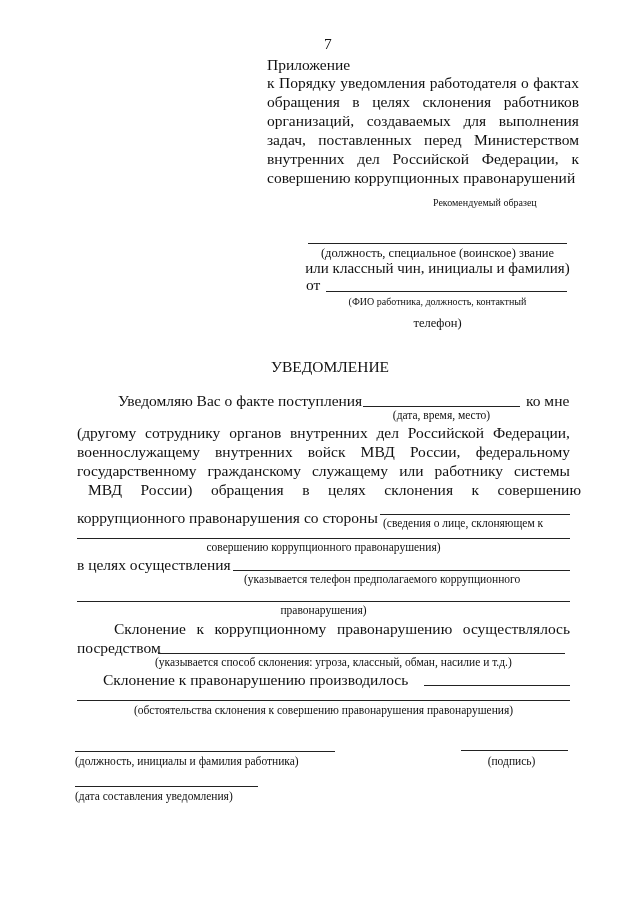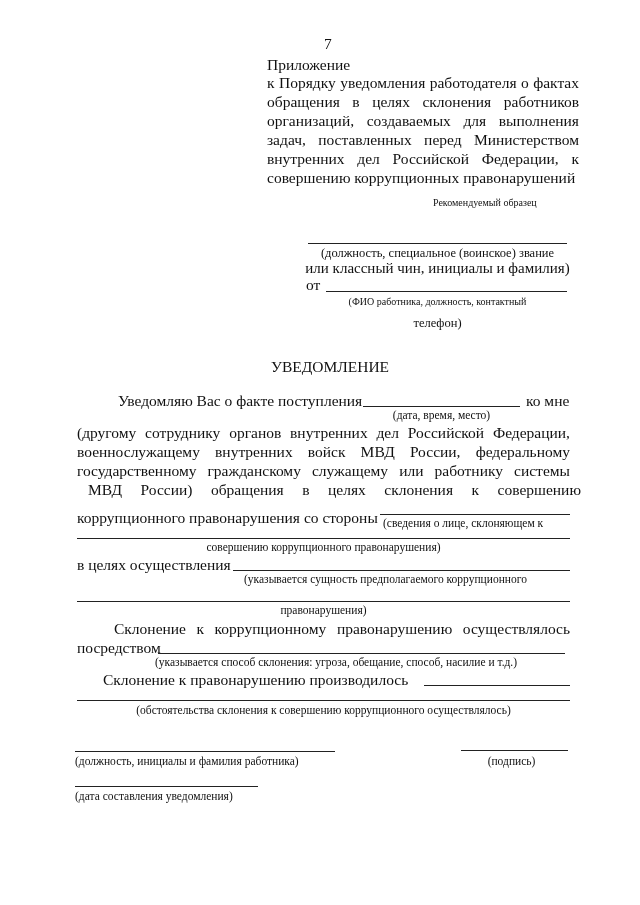--- a/index.html
+++ b/index.html
@@ -48,33 +48,33 @@
 <div class="abs t16 just" style="left:88px; top:480px; width:493px;">МВД России) обращения в целях склонения к совершению</div>
 <div class="abs t16" style="left:77px; top:472px;margin-top:36px;">коррупционного правонарушения со стороны</div>
 <div class="line" style="left:380px; top:514px; width:190px;"></div>
 <div class="abs t12" style="left:383px; top:516px;">(сведения о лице, склоняющем к</div>
 
 <div class="line" style="left:77px; top:538px; width:493px;"></div>
 <div class="abs t12 center" style="left:77px; top:540px; width:493px;">совершению коррупционного правонарушения)</div>
 
 <div class="abs t16" style="left:77px; top:555px;">в целях осуществления</div>
 <div class="line" style="left:233px; top:570px; width:337px;"></div>
-<div class="abs t12" style="left:244px; top:572px;">(указывается сущность предполагаемого коррупционного</div>
+<div class="abs t12" style="left:244px; top:572px;">(указывается телефон предполагаемого коррупционного</div>
 
 <div class="line" style="left:77px; top:601px; width:493px;"></div>
 <div class="abs t12 center" style="left:77px; top:603px; width:493px;">правонарушения)</div>
 
 <div class="abs t16 just" style="left:114px; top:619px; width:456px;">Склонение к коррупционному правонарушению осуществлялось</div>
 <div class="abs t16" style="left:77px; top:638px;">посредством</div>
 <div class="line" style="left:158px; top:653px; width:407px;"></div>
-<div class="abs t12" style="left:155px; top:655px;">(указывается способ склонения: угроза, обещание, способ, насилие и т.д.)</div>
+<div class="abs t12" style="left:155px; top:655px;">(указывается способ склонения: угроза, классный, обман, насилие и т.д.)</div>
 
 <div class="abs t16" style="left:103px; top:670px;">Склонение к правонарушению производилось</div>
 <div class="line" style="left:424px; top:685px; width:146px;"></div>
 <div class="line" style="left:77px; top:700px; width:493px;"></div>
-<div class="abs t12 center" style="left:77px; top:703px; width:493px;">(обстоятельства склонения к совершению коррупционного осуществлялось)</div>
+<div class="abs t12 center" style="left:77px; top:703px; width:493px;">(обстоятельства склонения к совершению правонарушения правонарушения)</div>
 
 <div class="line" style="left:75px; top:751px; width:260px;"></div>
 <div class="abs t12" style="left:75px; top:754px;">(должность, инициалы и фамилия работника)</div>
 <div class="line" style="left:461px; top:750px; width:107px;"></div>
 <div class="abs t12 center" style="left:458px; top:754px; width:107px;">(подпись)</div>
 <div class="line" style="left:75px; top:786px; width:183px;"></div>
 <div class="abs t12" style="left:75px; top:789px;">(дата составления уведомления)</div>
 
 </body></html>

